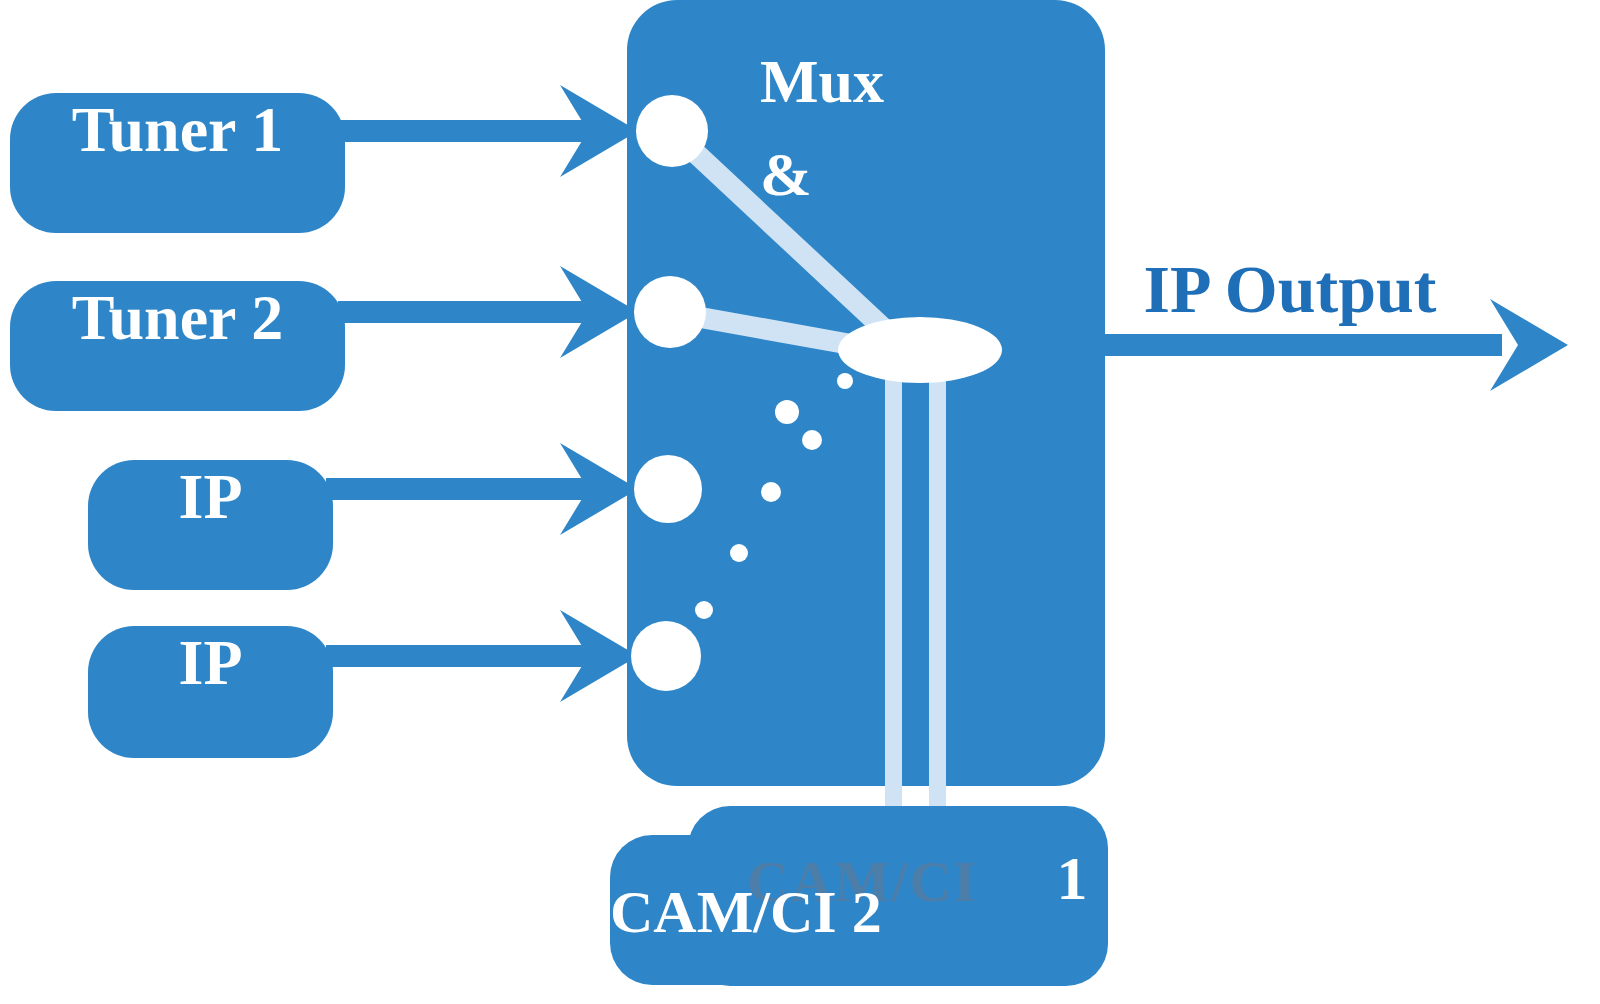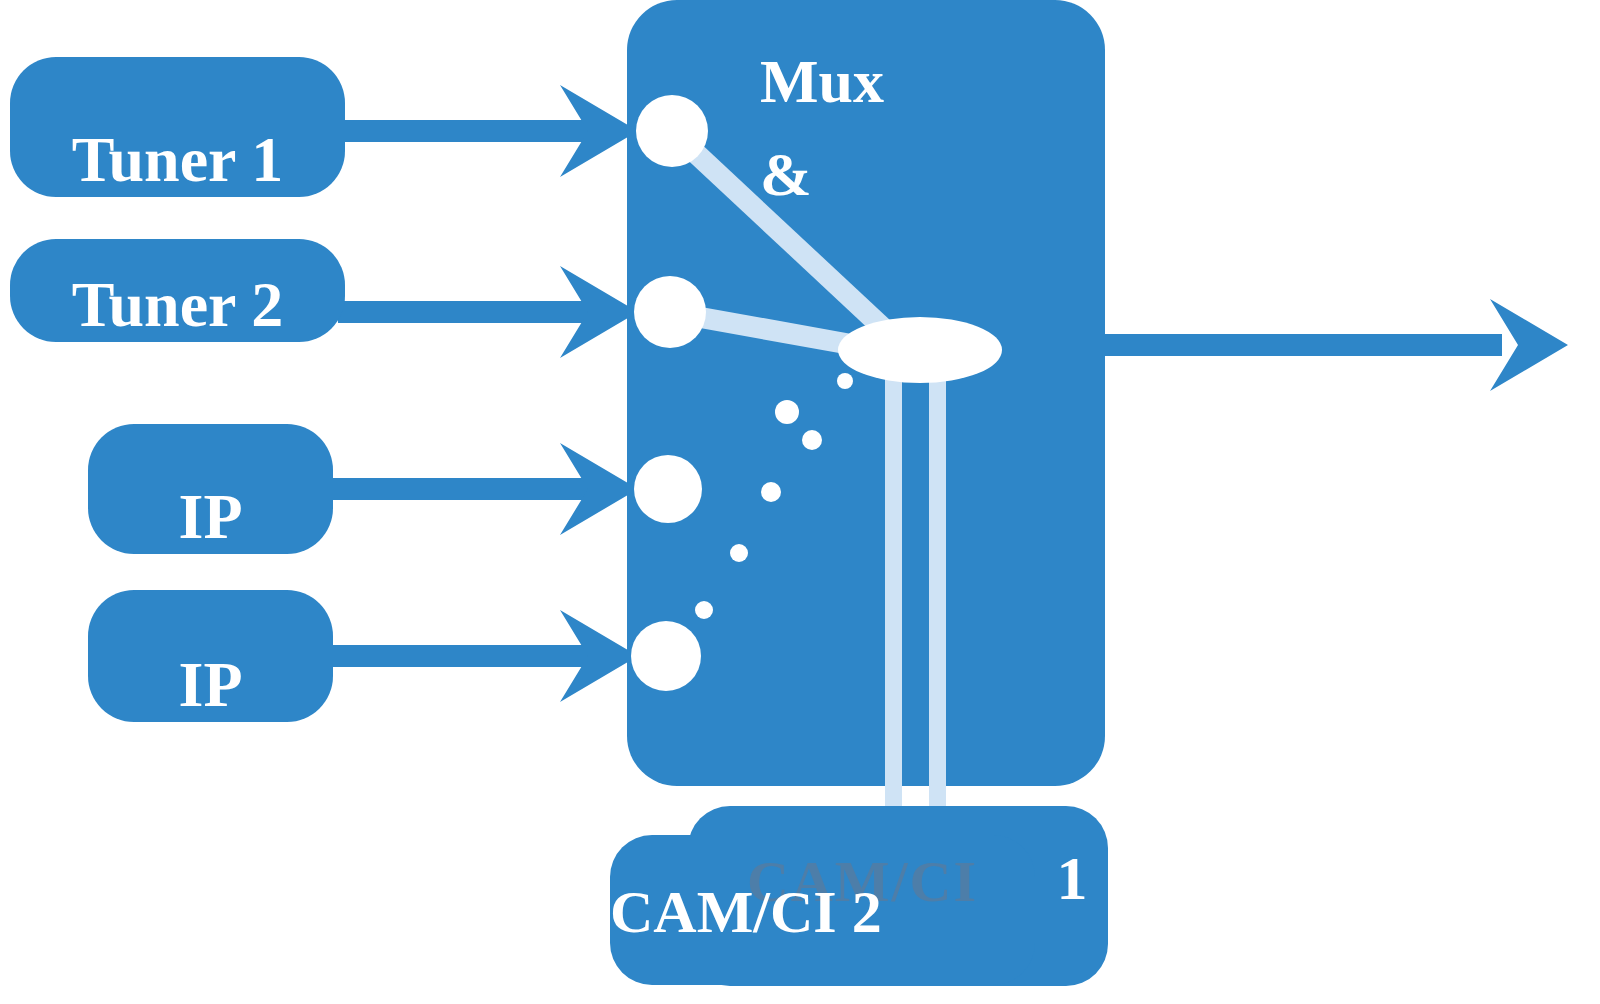--- a/index.html
+++ b/index.html
@@ -10,23 +10,24 @@
     background: #ffffff;
     overflow: hidden;
     font-family: "Liberation Serif", "DejaVu Serif", serif;
     font-weight: bold;
   }
   .bluebox {
     position: absolute;
     background: #2e86c8;
     border-radius: 46px;
     display: flex;
-    align-items: flex-end;
+    align-items: flex-start;
     justify-content: center;
     color: #ffffff;
+    margin-top: 36px;
   }
   .input-label { font-size: 64px; }
   .central-box {
     position: absolute;
     left: 627px; top: 0px;
     width: 478px; height: 786px;
     background: #2e86c8;
     border-radius: 50px;
     z-index: 1;
   }
@@ -49,21 +50,21 @@
   .ip-output-label {
     position: absolute;
     left: 1105px; top: 250px;
     width: 370px;
     z-index: 3;
     color: #1f6eb8;
     font-size: 68px;
     text-align: center;
   }
   .input-box-1 { left: 10px;  top: 57px;  width: 335px; height: 140px; z-index: 3; }
-  .input-box-2 { left: 10px;  top: 239px; width: 335px; height: 103px; z-index: 3; }
+  .input-box-2 { left: 10px;  top: 245px; width: 335px; height: 130px; z-index: 3; }
   .input-box-3 { left: 88px;  top: 424px; width: 245px; height: 130px; z-index: 3; }
   .input-box-4 { left: 88px;  top: 590px; width: 245px; height: 132px; z-index: 3; }
   .cam-back-box {
     position: absolute;
     left: 688px; top: 806px;
     width: 420px; height: 180px;
     background: #2e86c8;
     border-radius: 42px;
     z-index: 4;
   }
@@ -187,20 +188,21 @@
   </div>
   <div class="bluebox input-box-4">
     <span class="input-label">IP</span>
   </div>
 
   <div class="mux-text">
     <div>Mux</div>
     <div>&amp;</div>
   </div>
 
+  <div class="ip-output-label">IP Output</div>
 
   <div class="cam-back-box"></div>
   <div class="cam-front-box"></div>
   <div class="cam-ghost-label">CAM/CI</div>
   <div class="cam-back-number">1</div>
   <div class="cam-front-label">CAM/CI 2</div>
 
 </div>
 
 </body></html>

